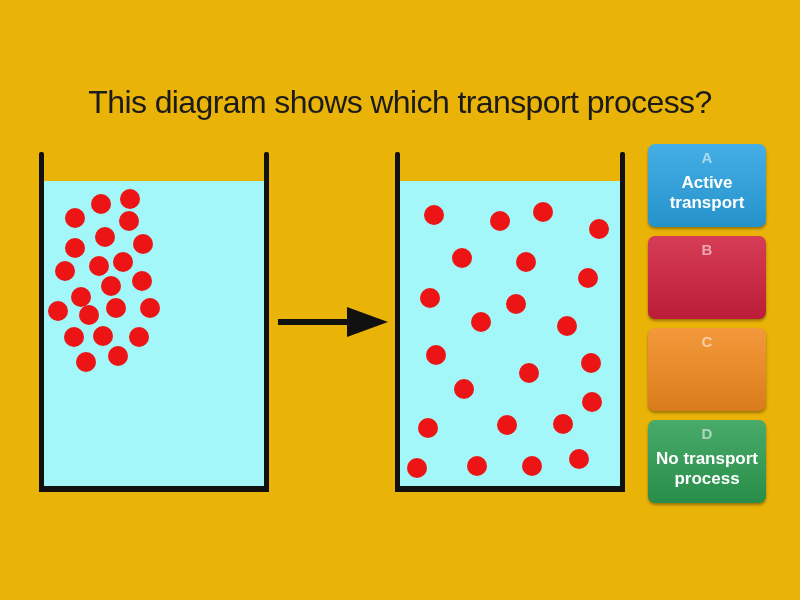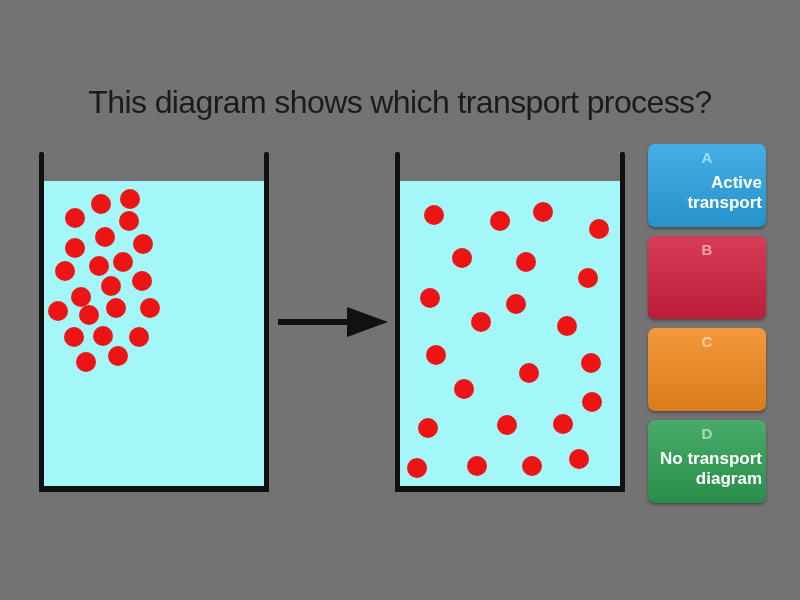--- a/index.html
+++ b/index.html
@@ -1,17 +1,17 @@
 <!DOCTYPE html>
 <html><head>
 <meta charset="utf-8">
 <style>
   html,body { margin:0; padding:0; }
   .stage {
-    position:relative; width:800px; height:600px; background:#737373;
+    position:relative; width:800px; height:600px; background:#eab308;
     font-family:"Liberation Sans", sans-serif; overflow:hidden;
   }
   .title {
     position:absolute; top:84px; left:0; width:100%; margin:0;
     text-align:center; font-size:32px; font-weight:400; letter-spacing:-0.6px;
   }
   .beaker { position:absolute; top:152px; width:230px; height:340px; }
   #beaker-left  { left:39px; }
   #beaker-right { left:395px; }
   .water { position:absolute; left:4px; right:4px; top:29px; bottom:3px; }
@@ -30,21 +30,21 @@
     display:flex; flex-direction:column; align-items:center;
     cursor:pointer; font-family:inherit;
     box-shadow:0 2px 3px rgba(0,0,0,0.35);
     background-image:linear-gradient(rgba(255,255,255,0.13), rgba(0,0,0,0.10));
   }
   .answer .letter {
     flex:none; font-size:15px; font-weight:600; line-height:1.15;
     color:rgba(255,255,255,0.55);
   }
   .answer .label-wrap { flex:1; display:flex; align-items:center; justify-content:center; }
-  .answer .label { font-size:17px; font-weight:700; line-height:1.18; text-align:right; }
+  .answer .label { font-size:17px; font-weight:700; line-height:1.18; text-align:center; }
 </style>
 </head>
 <body>
 
 <div class="stage">
 
   <h1 class="title" style="color: rgb(27, 27, 27);">This diagram shows which transport process?</h1>
 
   <div class="beaker" id="beaker-left">
     <div class="water" style="background: rgb(164, 247, 248);"></div>
@@ -119,18 +119,18 @@
     </button>
     <button class="answer" style="background-color: rgb(209, 32, 62);">
       <span class="letter">B</span>
     </button>
     <button class="answer" style="background-color: rgb(242, 138, 30);">
       <span class="letter">C</span>
     </button>
     <button class="answer" style="background-color: rgb(46, 158, 83);">
       <span class="letter">D</span>
       <span class="label-wrap">
-          <span class="label" style="color: rgb(255, 255, 255);">No transport diagram</span>
+          <span class="label" style="color: rgb(255, 255, 255);">No transport process</span>
         </span>
     </button>
   </div>
 
 </div>
 
 </body></html>

